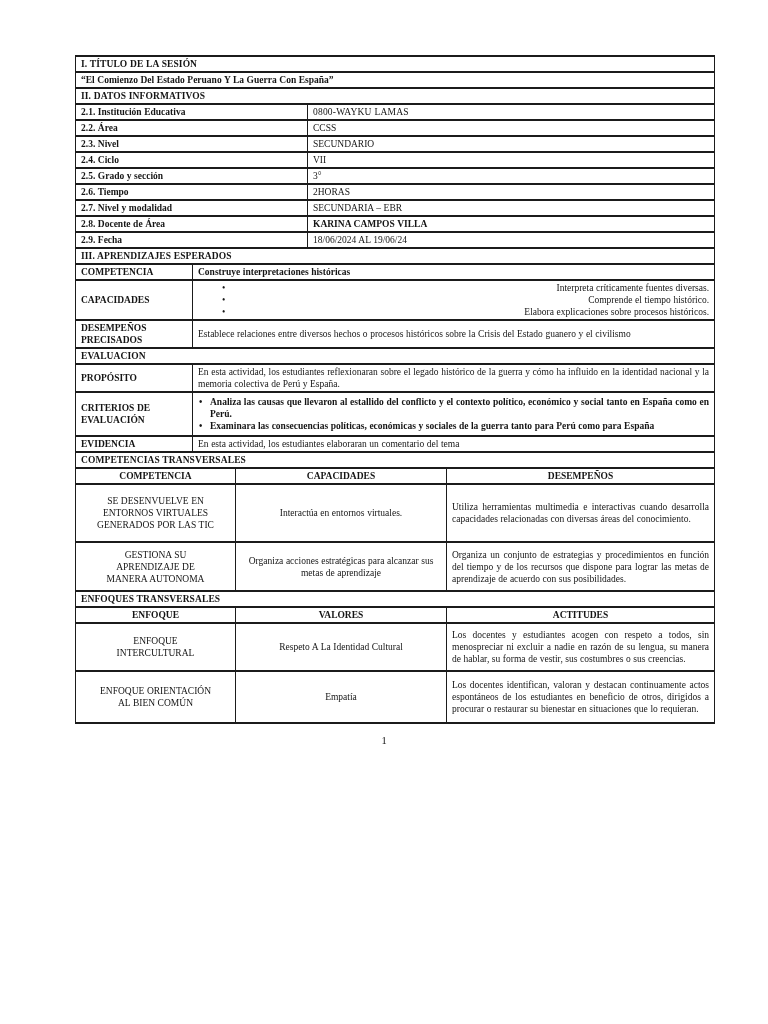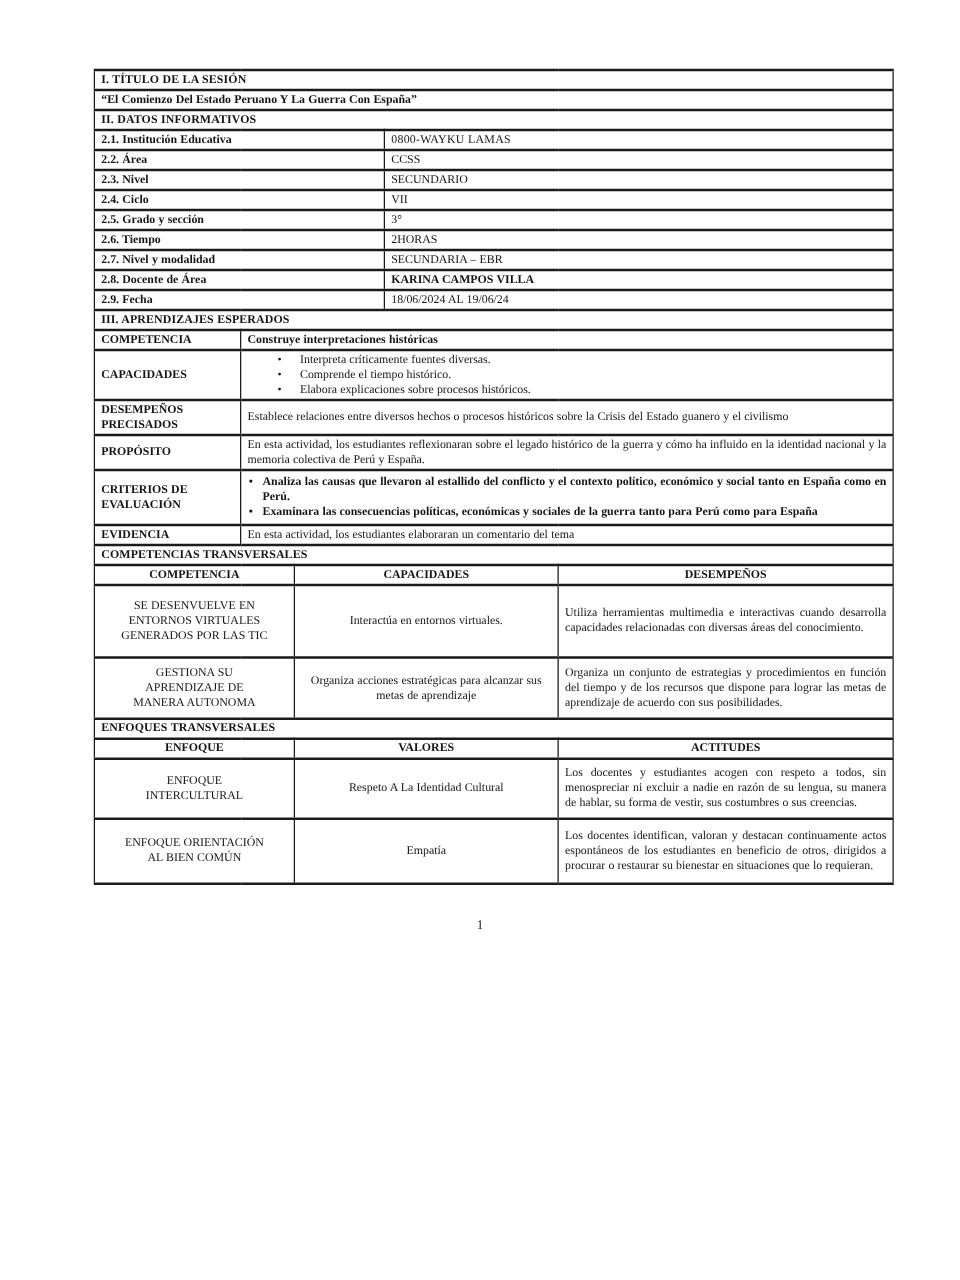--- a/index.html
+++ b/index.html
@@ -49,21 +49,21 @@
   .h-des { height: 26px; }
   .h-prop { height: 27px; }
   .h-crit { height: 44px; }
   .h-r1 { height: 58px; }
   .h-r2 { height: 49px; }
   .h-e1 { height: 48px; }
   .h-e2 { height: 52px; }
   ul.blist { list-style: none; }
   ul.blist li { display: flex; }
   .dot { flex: 0 0 auto; }
-  .li-text { flex: 1 1 auto; }
+  .li-text { flex: 1 1 auto; text-align: right; }
   .cap-list { padding-left: 24px; }
   .cap-list .dot { width: 18px; text-align: left; }
   .crit-list { padding-left: 1px; }
   .crit-list .dot { width: 11px; text-align: left; }
   .crit-list .li-text { text-align: justify; font-weight: bold; }
   .cell-inner { display: inline-block; }
   .wrap80 { max-width: 84px; }
   .wrap110 { max-width: 112px; }
   .wrap118 { max-width: 120px; }
   .page-number {
@@ -160,20 +160,23 @@
           <span class="li-text">Elabora explicaciones sobre procesos históricos.</span>
         </li>
       </ul>
     </td>
   </tr>
   <tr>
     <td class="label h-des">DESEMPEÑOS PRECISADOS</td>
     <td colspan="4" class="justify">Establece relaciones entre diversos hechos o procesos históricos sobre la Crisis del Estado guanero y el civilismo</td>
   </tr>
   <tr>
+    <td colspan="5" class="sec-head">EVALUACION</td>
+  </tr>
+  <tr>
     <td class="label h-prop">PROPÓSITO</td>
     <td colspan="4" class="justify">En esta actividad, los estudiantes reflexionaran sobre el legado histórico de la guerra y cómo ha influido en la identidad nacional y la memoria colectiva de Perú y España.</td>
   </tr>
   <tr>
     <td class="label h-crit">CRITERIOS DE EVALUACIÓN</td>
     <td colspan="4">
       <ul class="blist crit-list">
         <li>
           <span class="dot bold">•</span>
           <span class="li-text">Analiza las causas que llevaron al estallido del conflicto y el contexto político, económico y social tanto en España como en Perú.</span>

